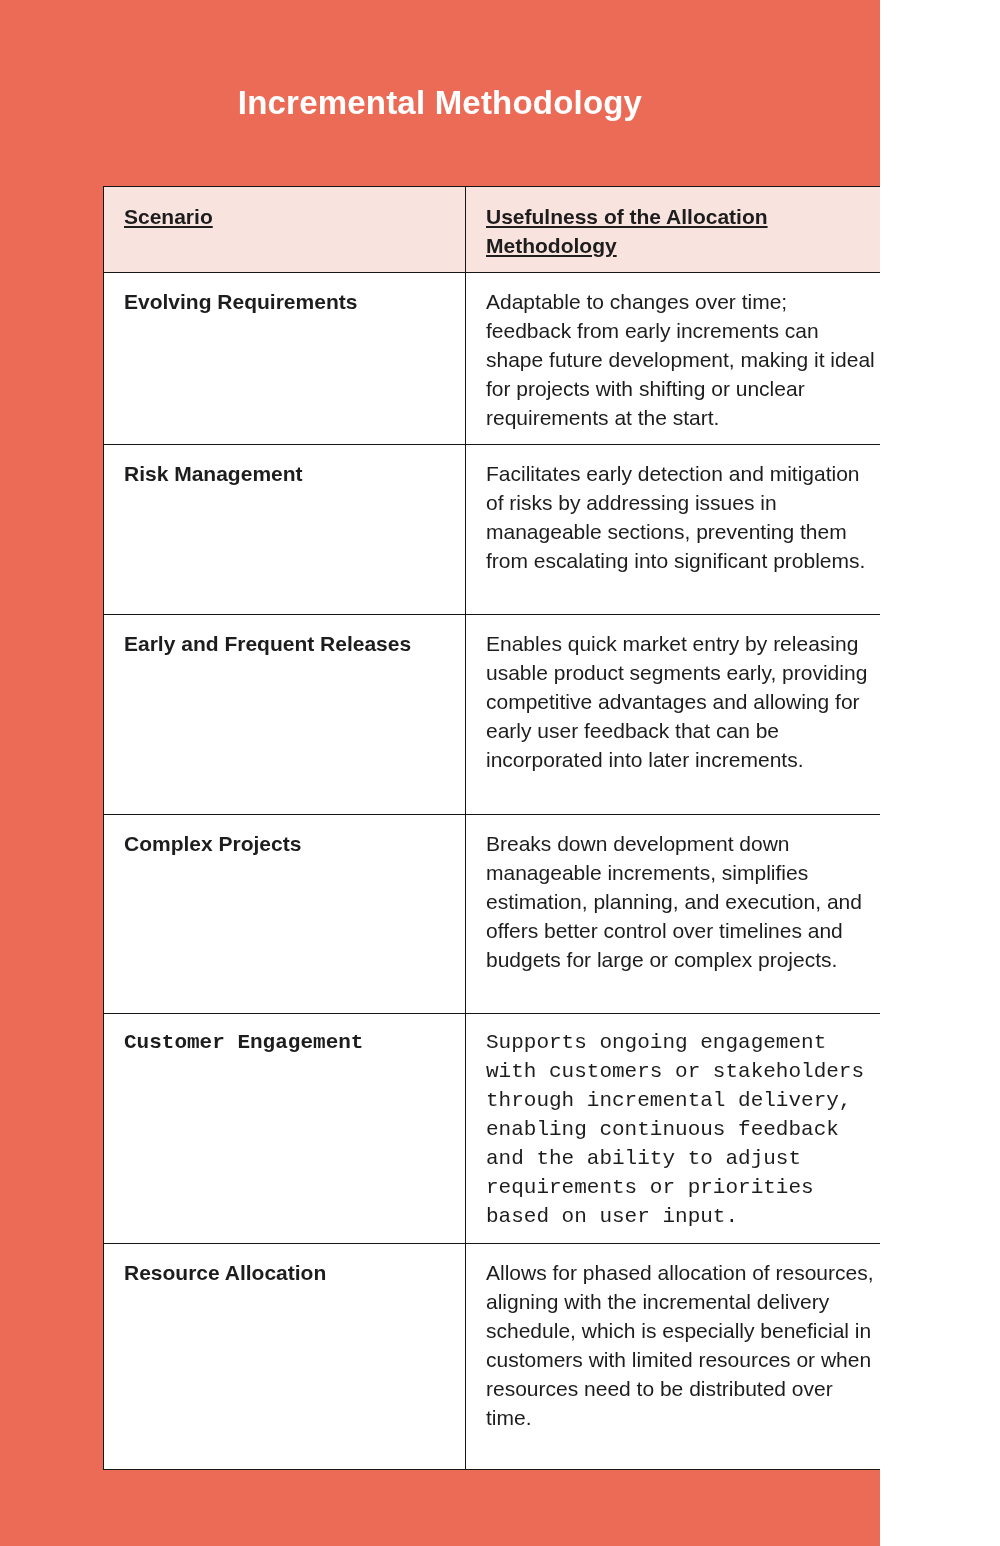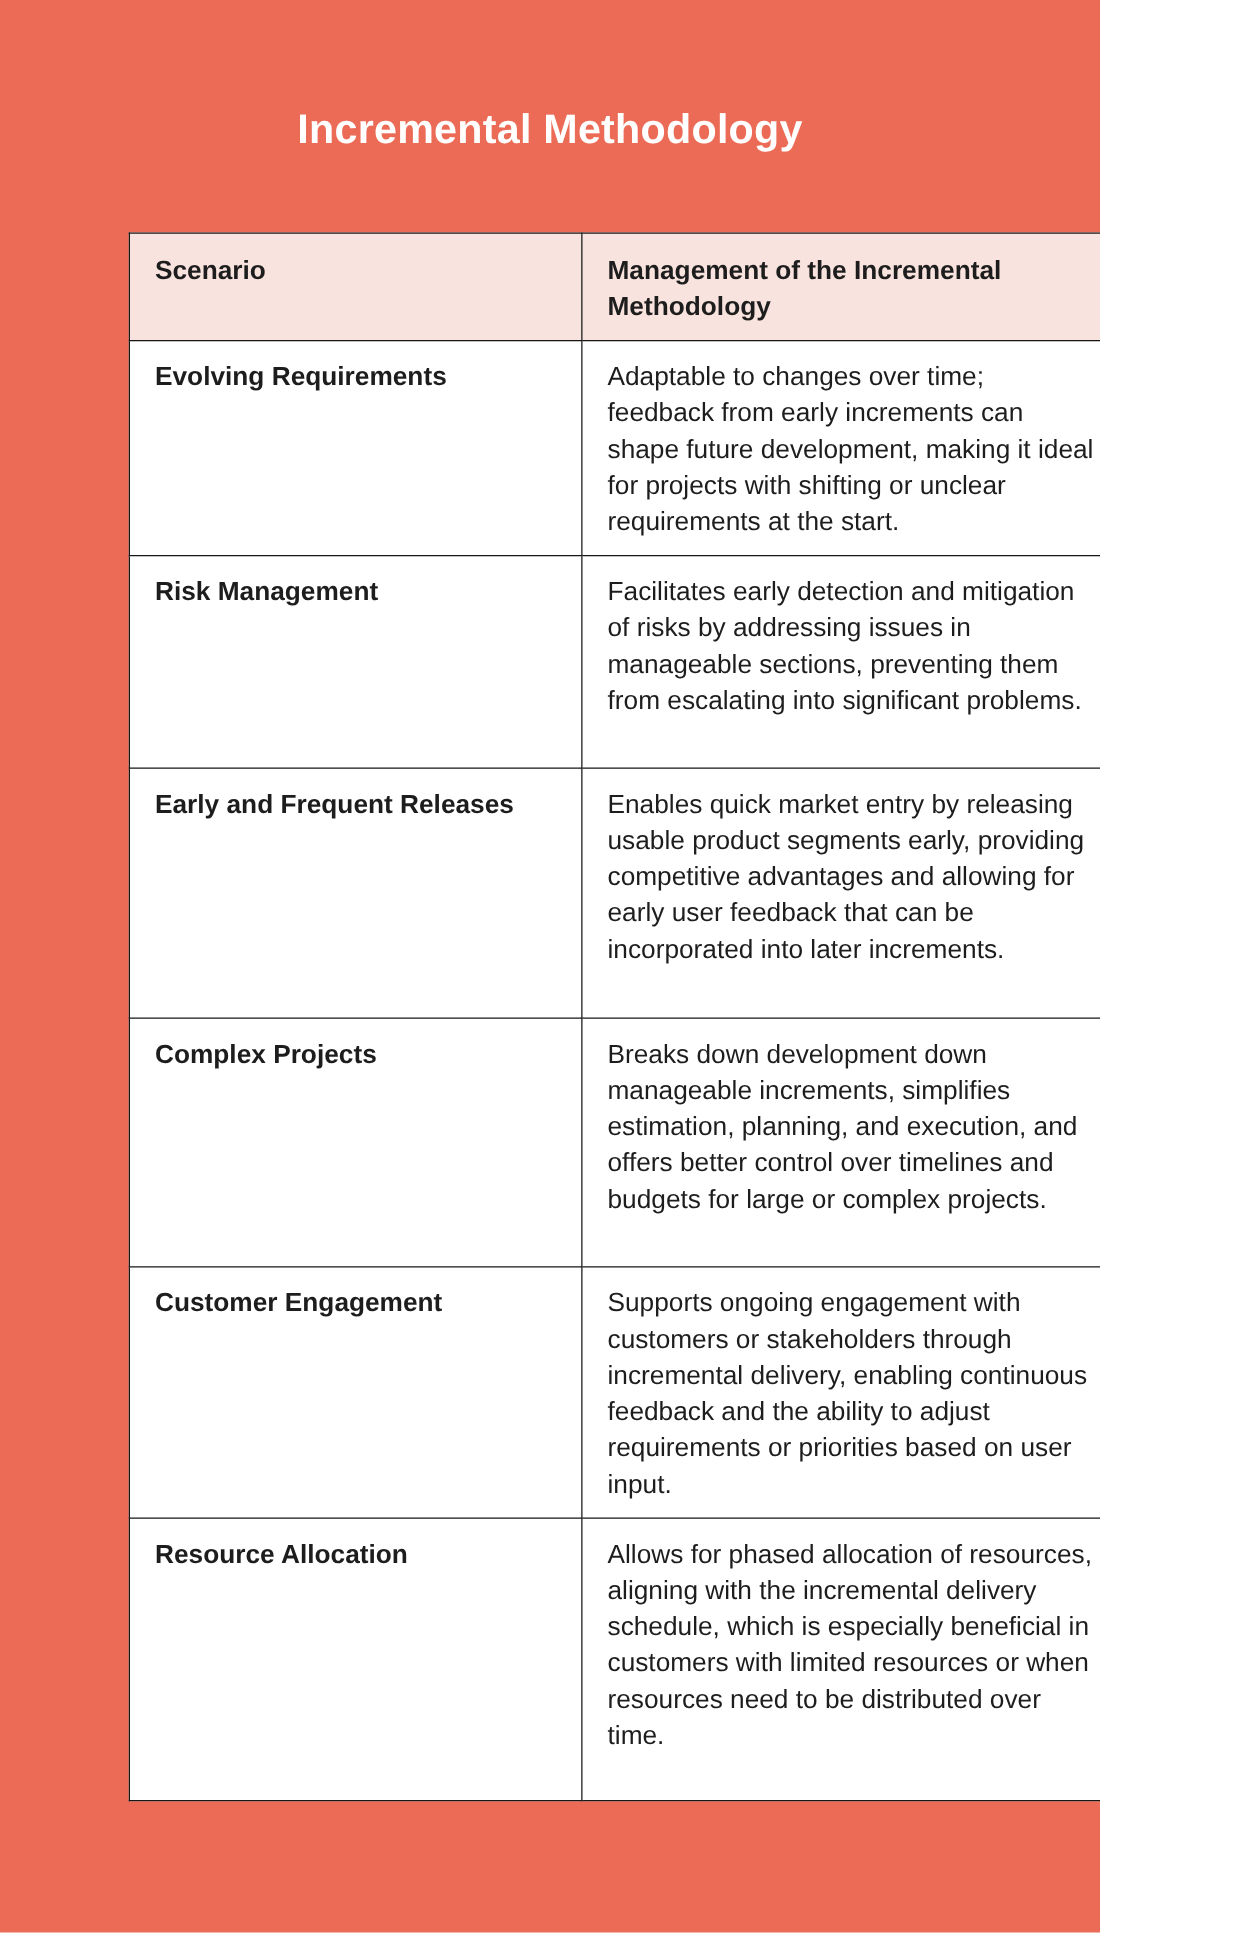--- a/index.html
+++ b/index.html
@@ -47,48 +47,49 @@
     font-size: 21px;
     line-height: 29px;
     color: #1d1d1d;
     font-weight: 400;
     word-wrap: break-word;
   }
   .scenario-table th {
     background: #f9e3de;
     font-weight: 700;
     padding-top: 15px;
+    text-decoration: underline;
   }
   .scenario-table td.scenario-cell {
     font-weight: 700;
   }
   tr.h-head { height: 79px; }
   tr.h-r0 { height: 171px; }
   tr.h-r1 { height: 170px; }
   tr.h-r2 { height: 200px; }
   tr.h-r3 { height: 199px; }
-  tr.h-r4 { height: 193px; }
+  tr.h-r4 { height: 193px; font-family: Liberation Mono, monospace; }
   tr.h-r5 { height: 226px; }
 </style>
 </head>
 <body>
 
 <div class="page">
 
   <h1 class="page-title">Incremental Methodology</h1>
 
   <table class="scenario-table">
     <colgroup>
       <col class="c1">
       <col class="c2">
     </colgroup>
     <thead>
       <tr class="h-head">
         <th>Scenario</th>
-        <th>Management of the Incremental Methodology</th>
+        <th>Usefulness of the Allocation Methodology</th>
       </tr>
     </thead>
     <tbody>
       <tr class="h-r0">
         <td class="scenario-cell">Evolving Requirements</td>
         <td class="usefulness-cell">Adaptable to changes over time; feedback from early increments can shape future development, making it ideal for projects with shifting or unclear requirements at the start.</td>
       </tr>
       <tr class="h-r1">
         <td class="scenario-cell">Risk Management</td>
         <td class="usefulness-cell">Facilitates early detection and mitigation of risks by addressing issues in manageable sections, preventing them from escalating into significant problems.</td>

